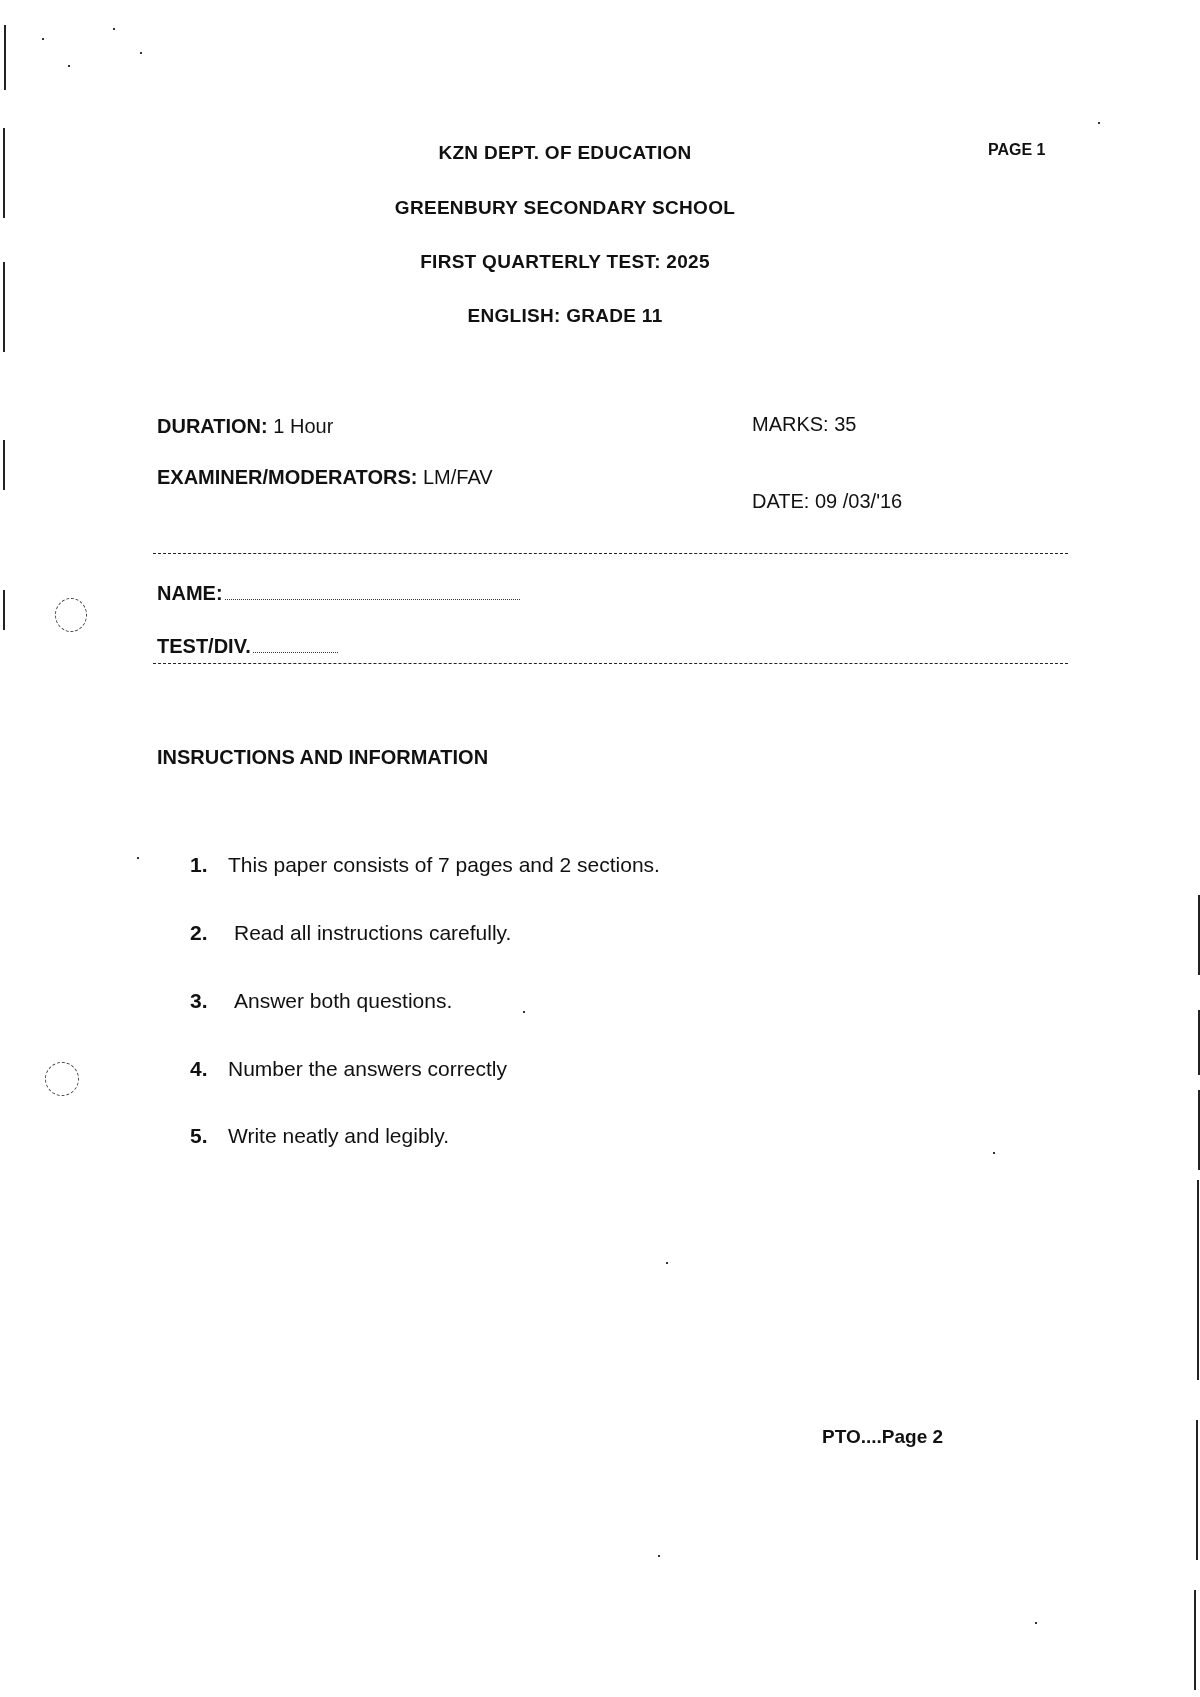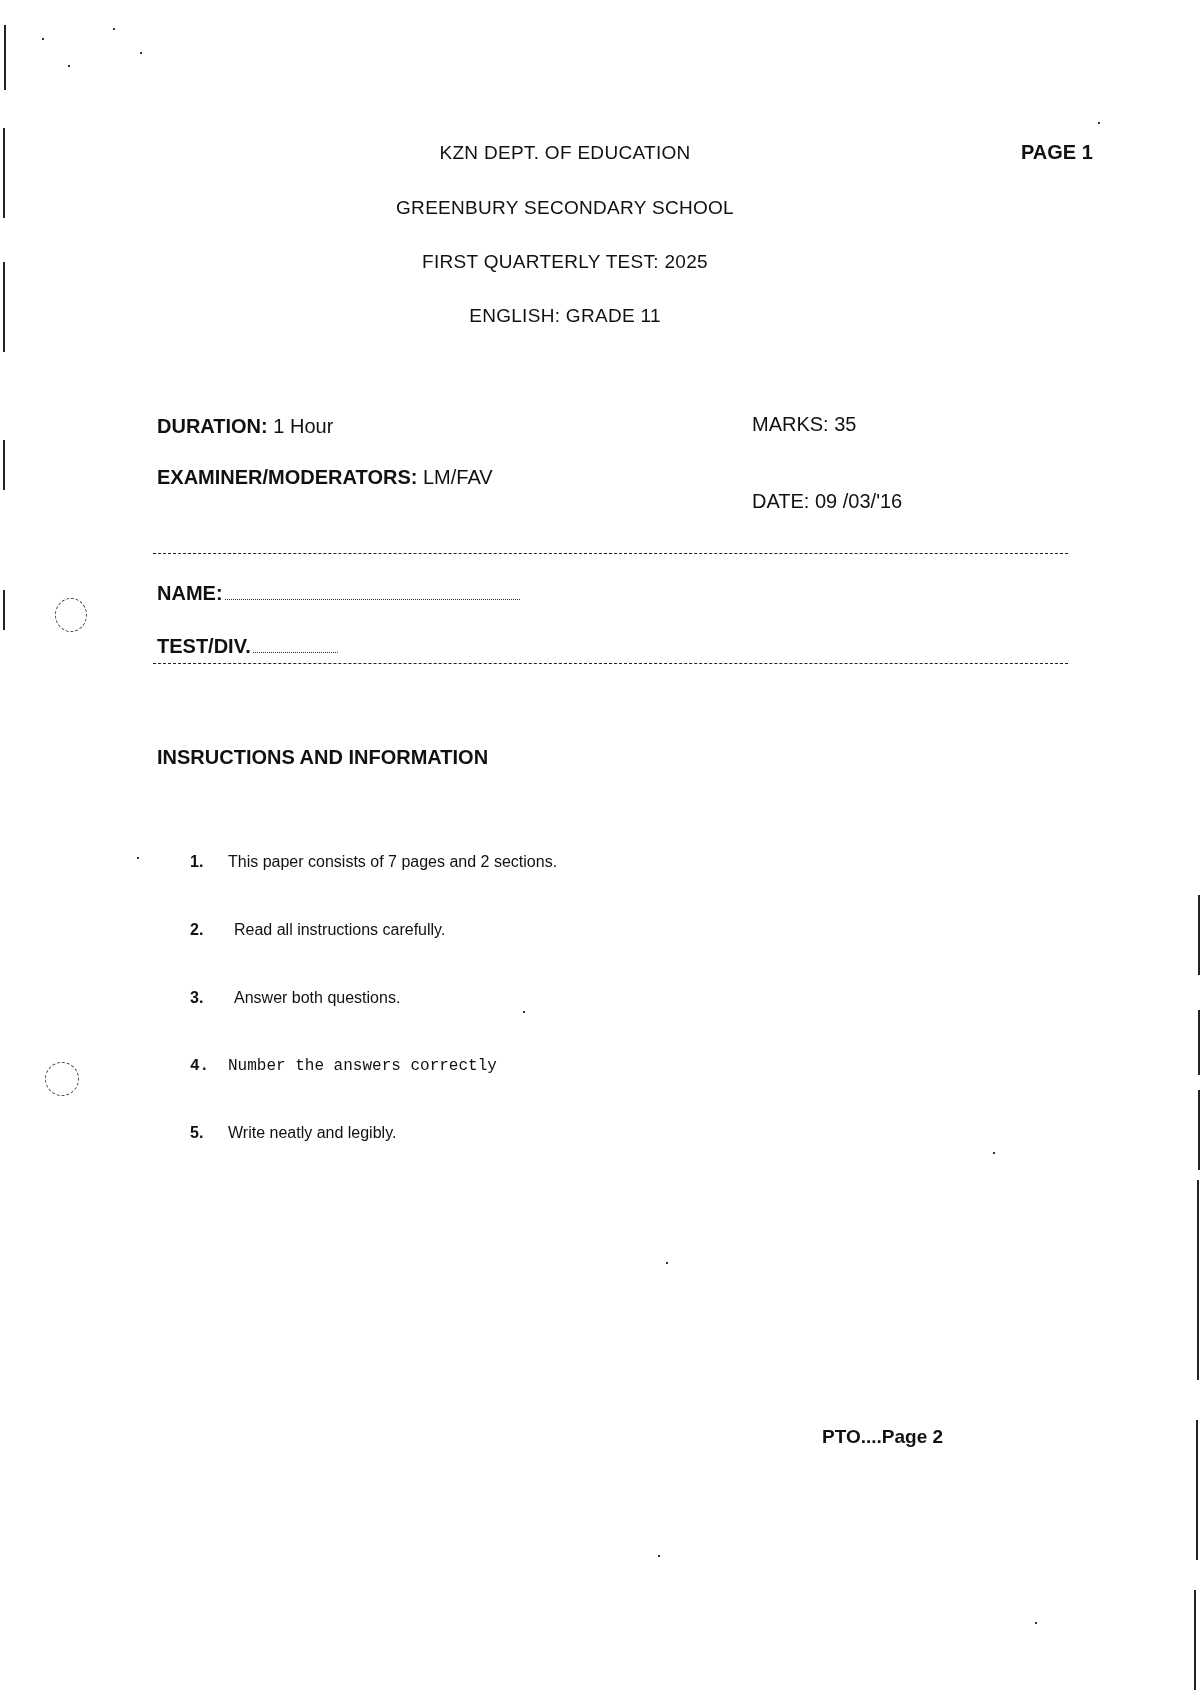--- a/index.html
+++ b/index.html
@@ -1,24 +1,24 @@
 <!DOCTYPE html>
 <html><head>
 <meta charset="utf-8">
 <style>
   html, body { margin: 0; padding: 0; background: #ffffff; }
   body { width: 1200px; height: 1697px; position: relative; overflow: hidden;
          font-family: "Liberation Sans", "DejaVu Sans", sans-serif; color: #111; }
   .abs { position: absolute; }
-  .hdr { font-size: 19px; font-weight: normal; letter-spacing: 0.3px; text-align: center; width: 600px; left: 265px; }
+  .hdr { font-size: 19px; font-weight: bold; letter-spacing: 0.3px; text-align: center; width: 600px; left: 265px; }
   .bold { font-weight: bold; }
   .meta { font-size: 20px; }
   .dotted-rule { position: absolute; height: 0; border-top: 1.5px dashed #222; }
   .fill-line { display: inline-block; border-bottom: 1.5px dotted #333; vertical-align: baseline; margin-left: 2px; }
-  .inst { font-size: 16px; }
+  .inst { font-size: 21px; }
   .inst .num { font-weight: bold; display: inline-block; width: 38px; }
   .hole { position: absolute; border: 1.5px dashed #444; border-radius: 50%; }
   .scanbar { position: absolute; width: 2px; background: #222; }
   .speck { position: absolute; width: 2px; height: 2px; background: #333; }
 </style>
 </head>
 <body>
 
 <div class="scanbar" style="left:4px; top:25px; height:65px;"></div>
 <div class="scanbar" style="left:3px; top:128px; height:90px;"></div>
@@ -45,21 +45,21 @@
 <div class="speck" style="left:658px; top:1555px;"></div>
 <div class="speck" style="left:1035px; top:1622px;"></div>
 
 <div class="hole" style="left:55px; top:598px; width:30px; height:32px;"></div>
 <div class="hole" style="left:45px; top:1062px; width:32px; height:32px;"></div>
 
 <div class="abs hdr" style="top:142px;">KZN DEPT. OF EDUCATION</div>
 <div class="abs hdr" style="top:197px;">GREENBURY SECONDARY SCHOOL</div>
 <div class="abs hdr" style="top:251px;">FIRST QUARTERLY TEST: 2025</div>
 <div class="abs hdr" style="top:305px;">ENGLISH: GRADE 11</div>
-<div class="abs bold" style="left:988px; top:141px; font-size:20px;margin-left:33px;">PAGE 1</div>
+<div class="abs bold" style="left:988px; top:141px; font-size:16px;">PAGE 1</div>
 
 <div class="abs meta" style="left:157px; top:415px;">
   <span class="bold">DURATION:</span>
   <span>1 Hour</span>
 </div>
 <div class="abs meta" style="left:752px; top:413px;">
   <span>MARKS:</span>
   <span>35</span>
 </div>
 <div class="abs meta" style="left:157px; top:466px;">
@@ -84,20 +84,20 @@
 
 <div class="abs inst" style="left:190px; top:853px;">
   <span class="num">1.</span><span>This paper consists of 7  pages and 2 sections.</span>
 </div>
 <div class="abs inst" style="left:190px; top:921px;">
   <span class="num" style="width:44px;">2.</span><span>Read all instructions carefully.</span>
 </div>
 <div class="abs inst" style="left:190px; top:989px;">
   <span class="num" style="width:44px;">3.</span><span>Answer both questions.</span>
 </div>
-<div class="abs inst" style="left:190px; top:1057px;font-family:Liberation Mono, monospace;">
+<div class="abs inst" style="left:190px; top:1057px;">
   <span class="num">4.</span><span>Number the answers correctly</span>
 </div>
 <div class="abs inst" style="left:190px; top:1124px;">
   <span class="num">5.</span><span>Write neatly and legibly.</span>
 </div>
 
 <div class="abs bold" style="left:822px; top:1426px; font-size:19px;">PTO....Page 2</div>
 
 </body></html>

